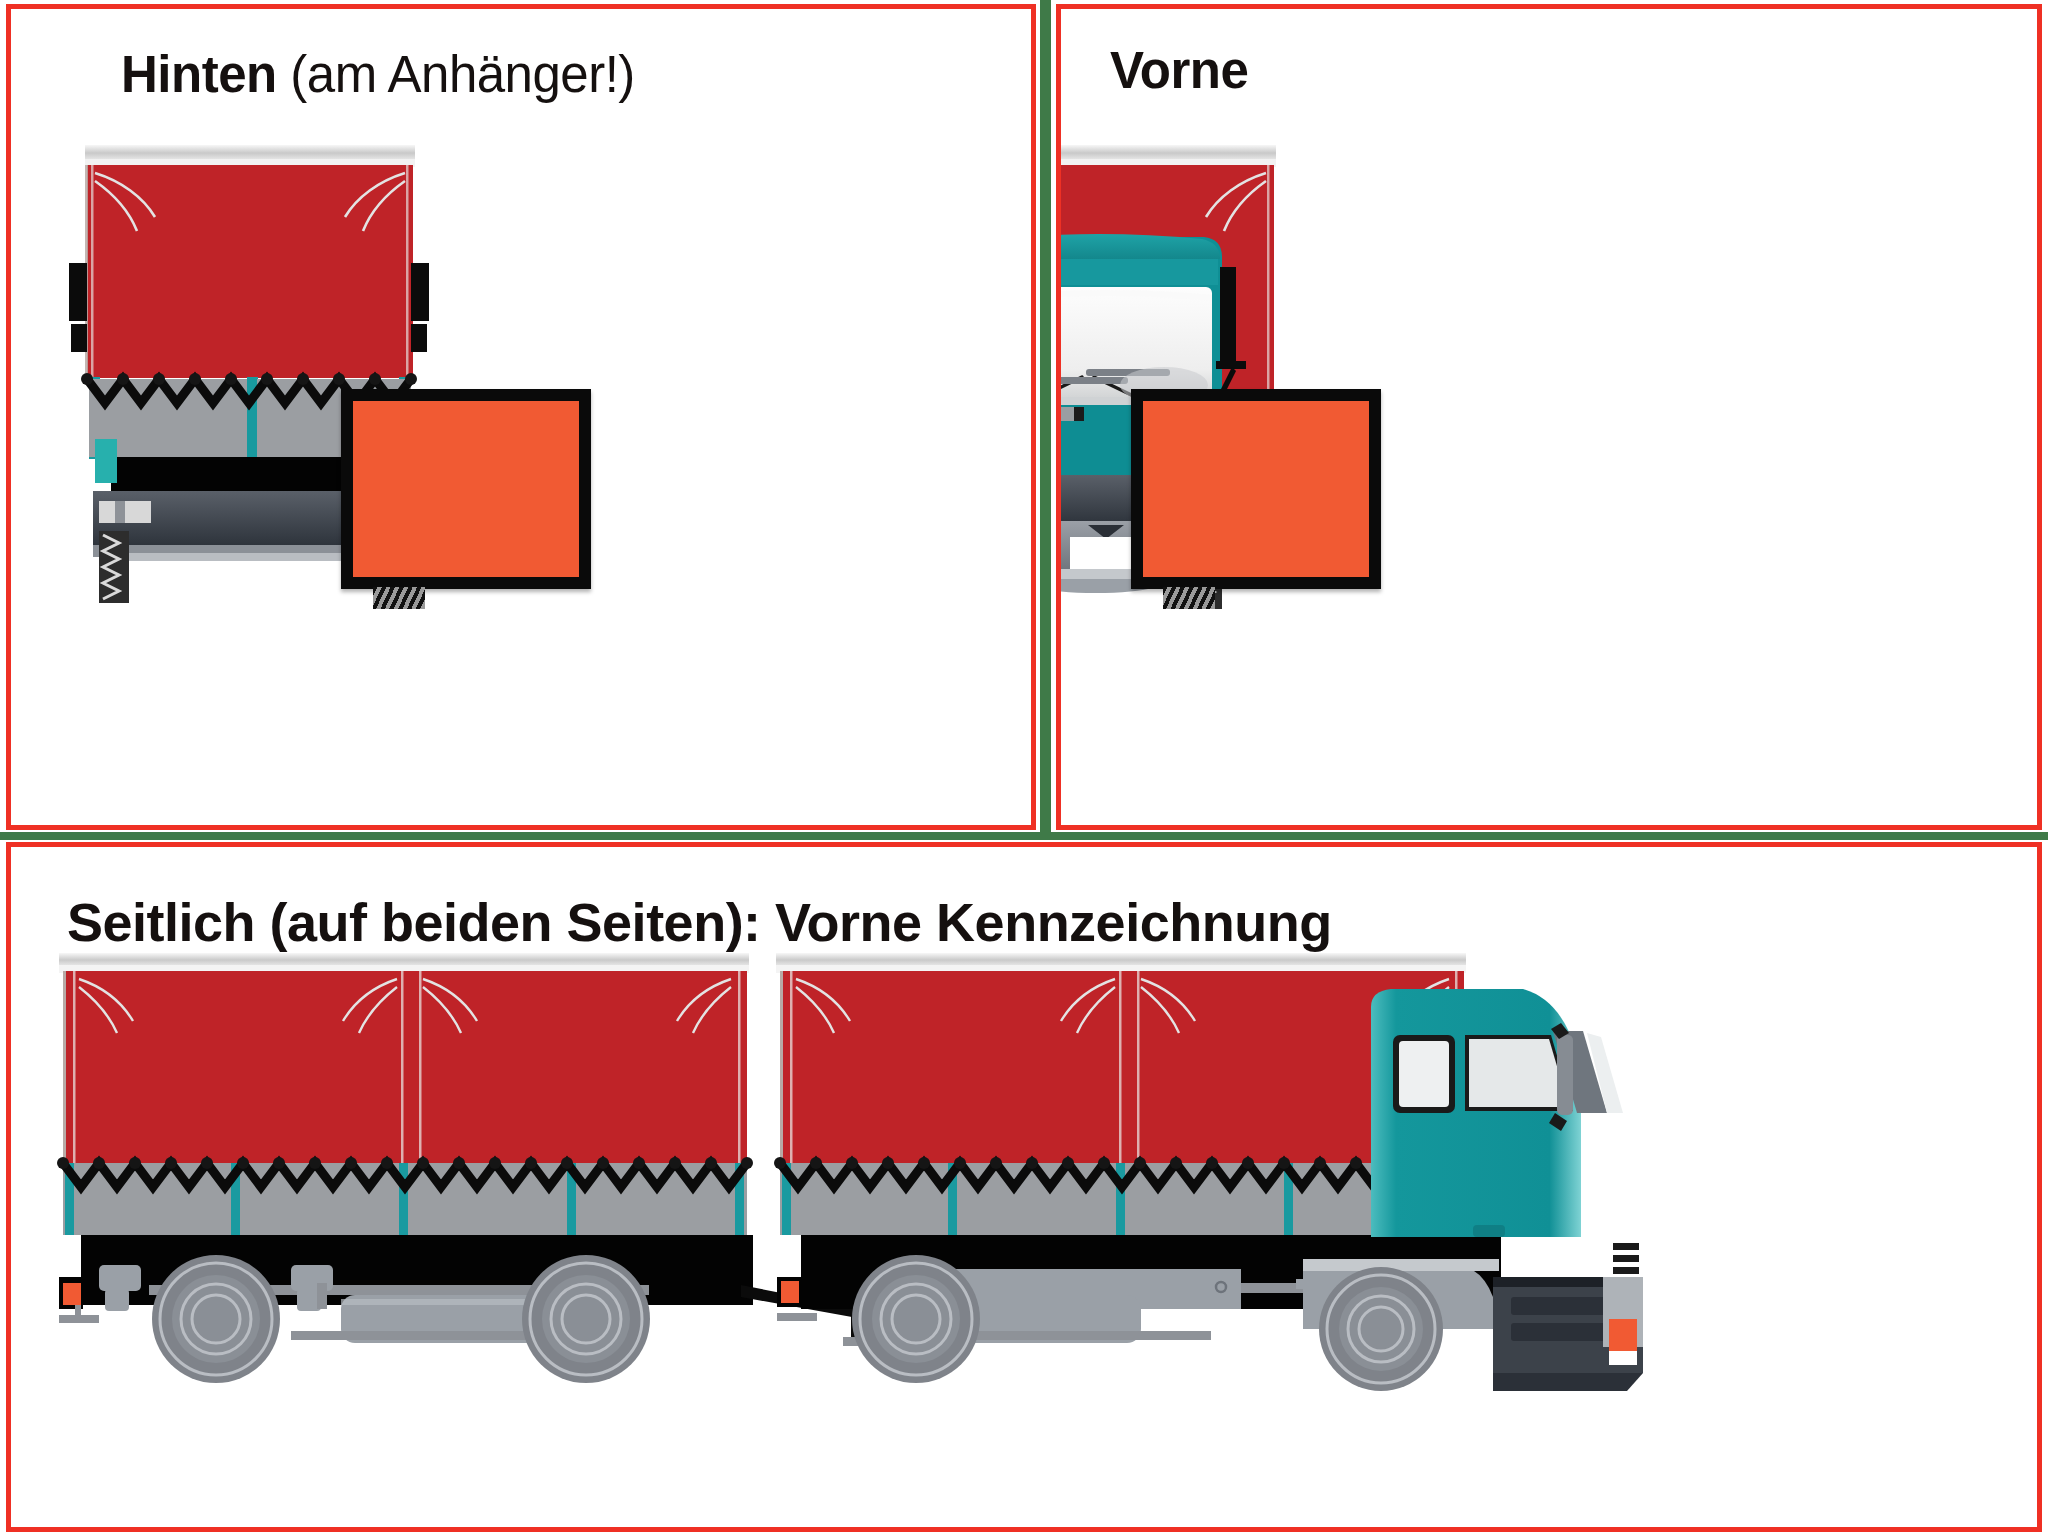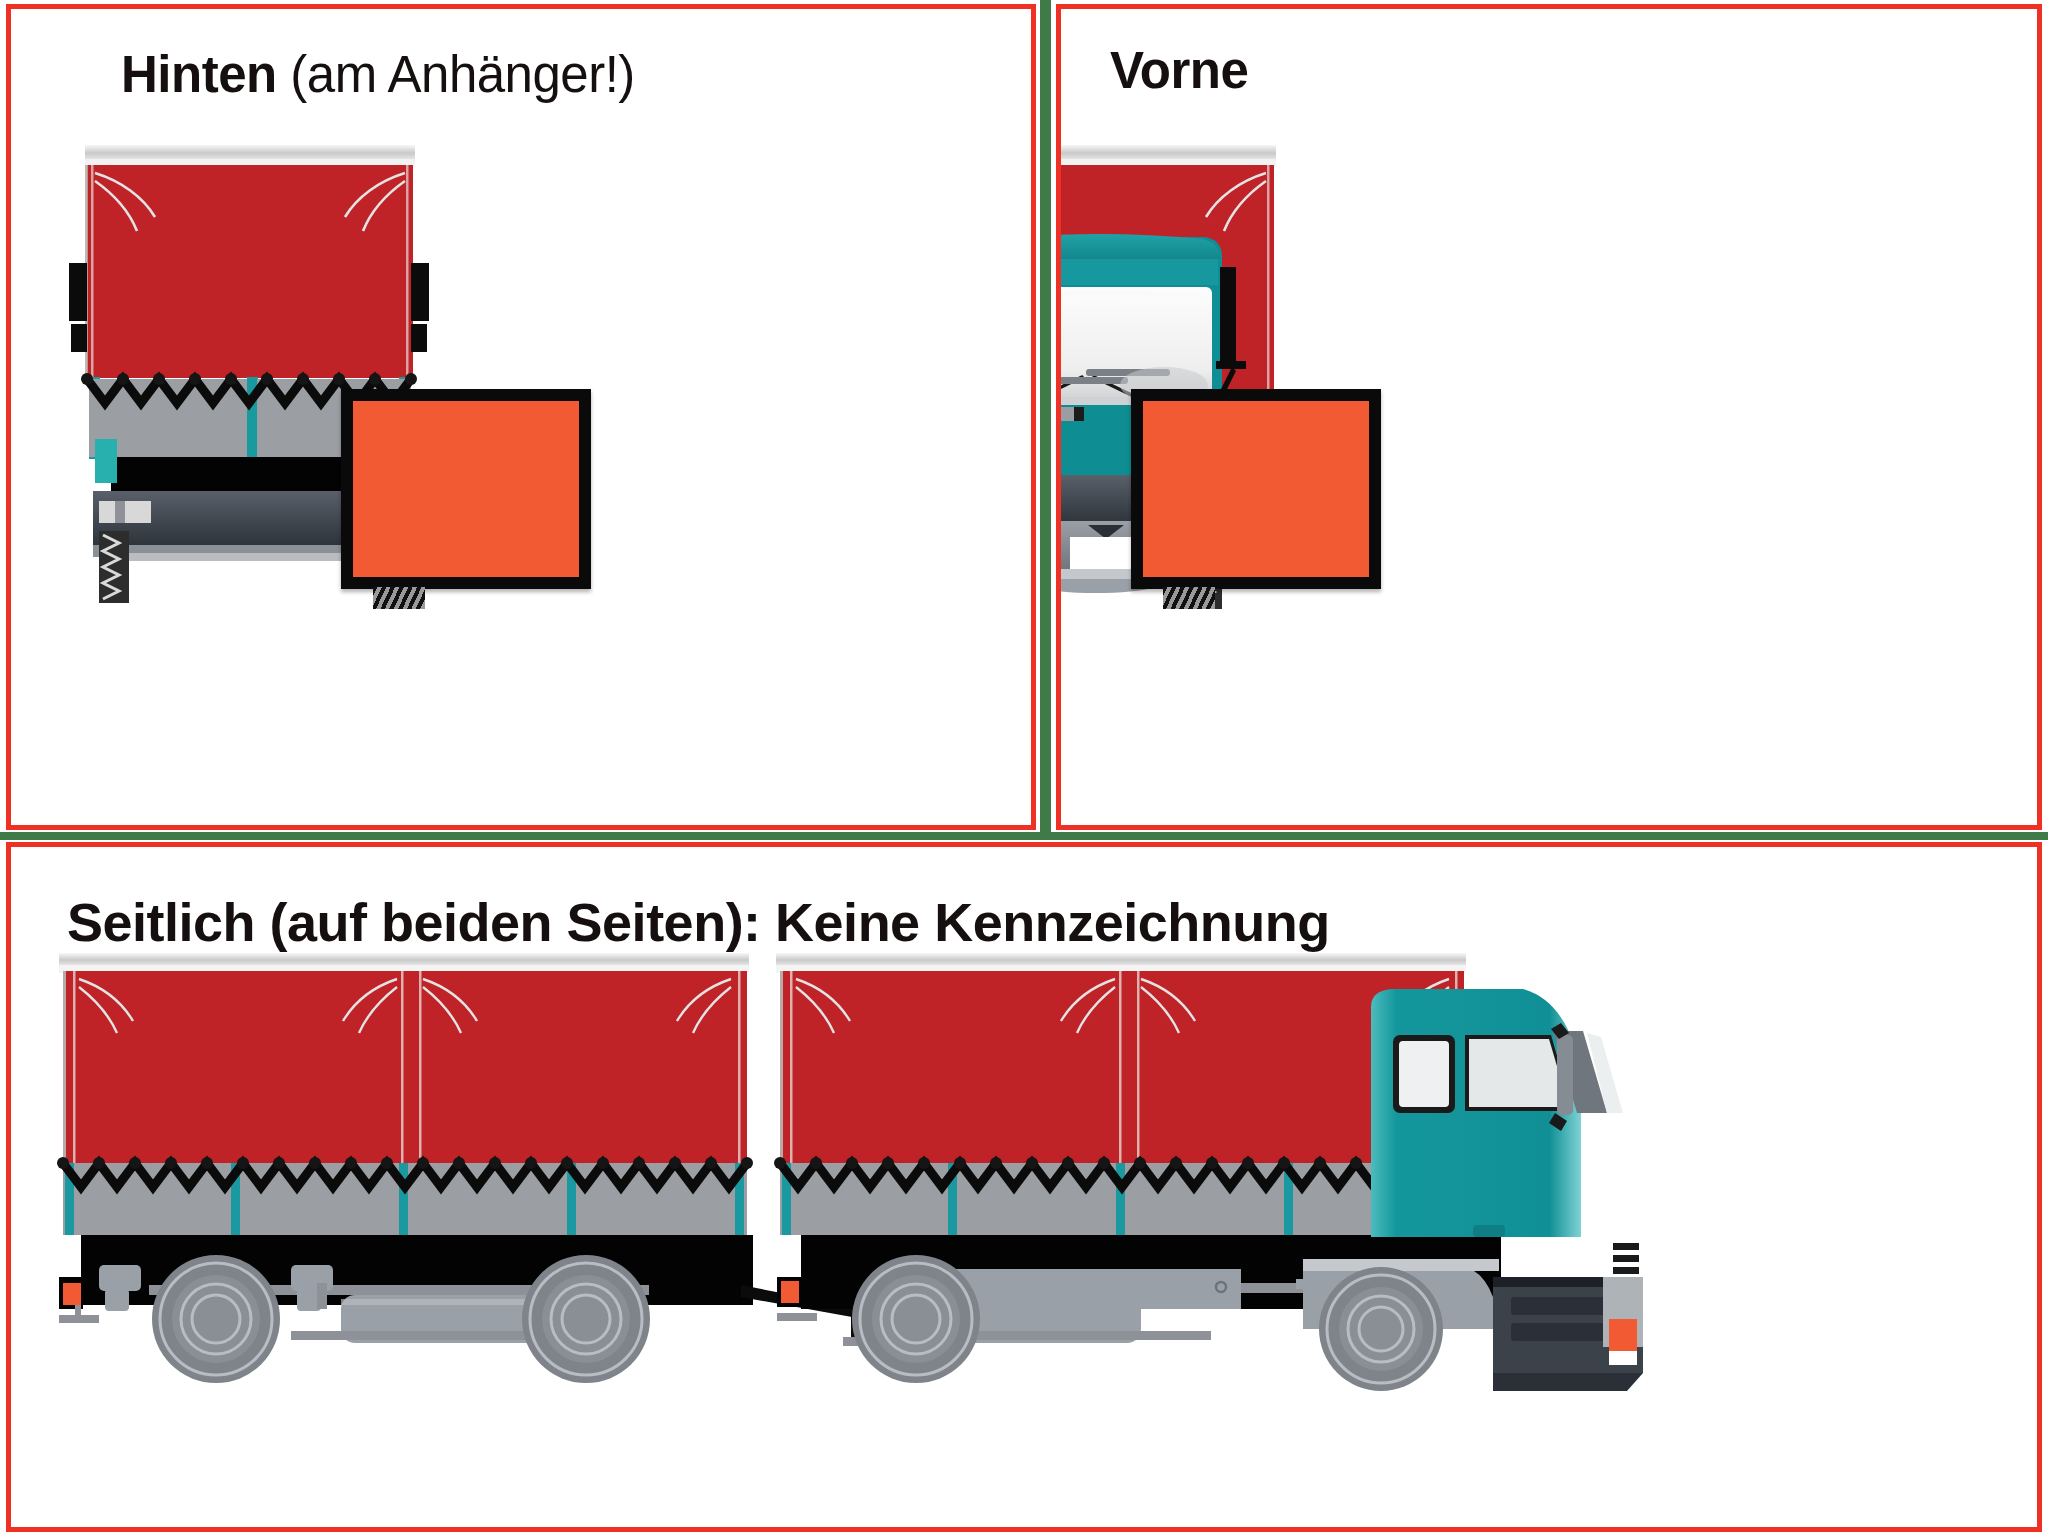--- a/index.html
+++ b/index.html
@@ -257,21 +257,21 @@
     </svg>
 
     <div class="plate abs" style="left:70px; top:380px; width:250px; height:200px;">
       <div class="plate-inner"></div>
     </div>
     <div class="plate-foot abs" style="left:102px; top:578px;"></div>
   </div>
 
   <div class="panel panel-seit">
 
-    <div class="title t-seit" style="left:56px; top:44px;">Seitlich (auf beiden Seiten): Keine Kennzeichnung</div>
+    <div class="title t-seit" style="left:56px; top:44px;">Seitlich (auf beiden Seiten): Vorne Kennzeichnung</div>
 
     <svg class="abs" style="left:30px; top:100px;" width="1990" height="480" viewBox="0 0 1990 480">
       <defs>
         <linearGradient id="railS" x1="0" y1="0" x2="0" y2="1">
           <stop offset="0" stop-color="#f7f7f7"></stop>
             <stop offset=".5" stop-color="#cacaca"></stop>
           <stop offset="1" stop-color="#efefef"></stop>
         </linearGradient>
         <linearGradient id="cabS" x1="0" y1="0" x2="1" y2="0">
           <stop offset="0" stop-color="#4cbcbe"></stop>

